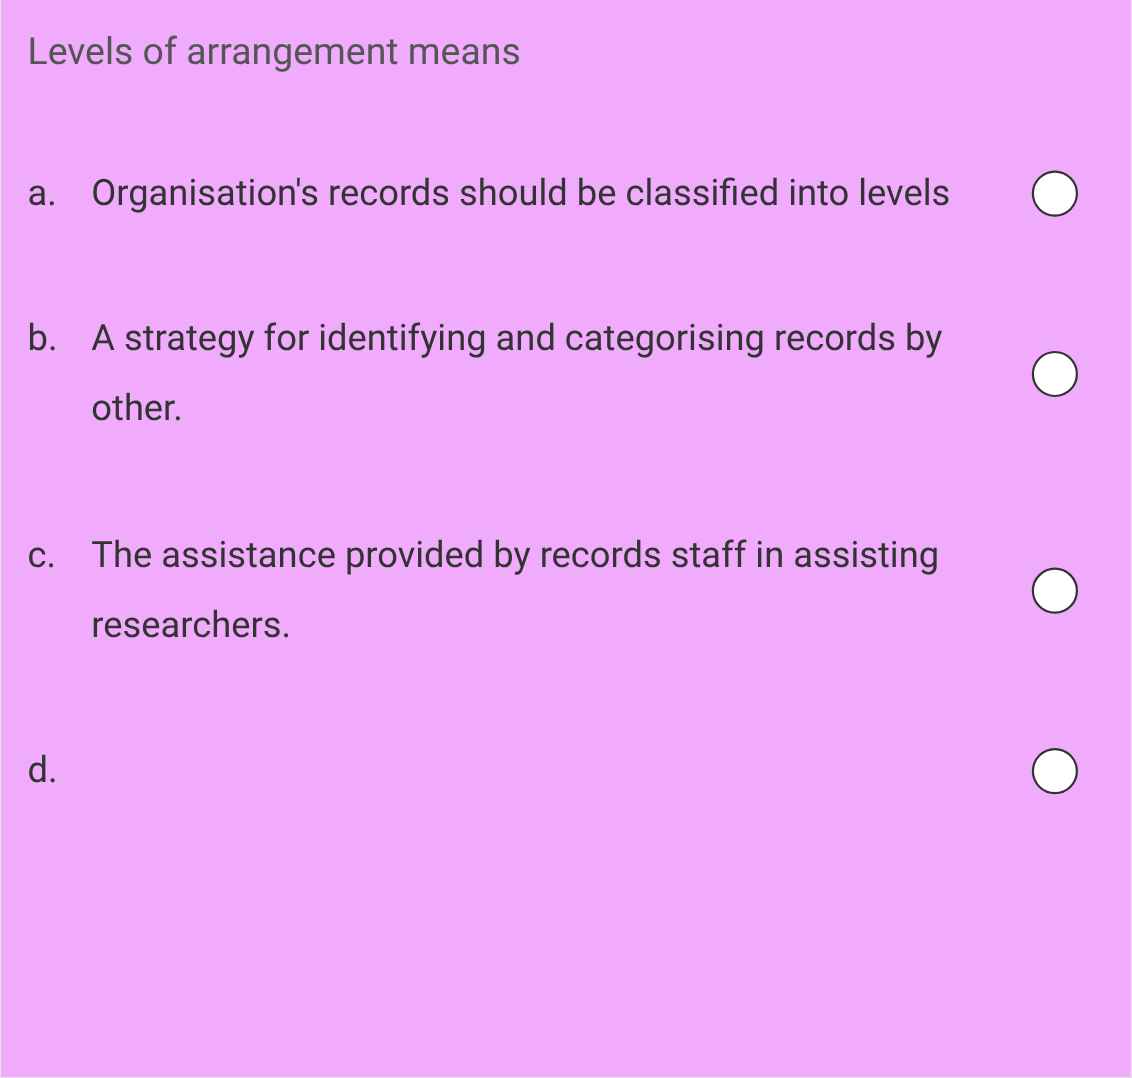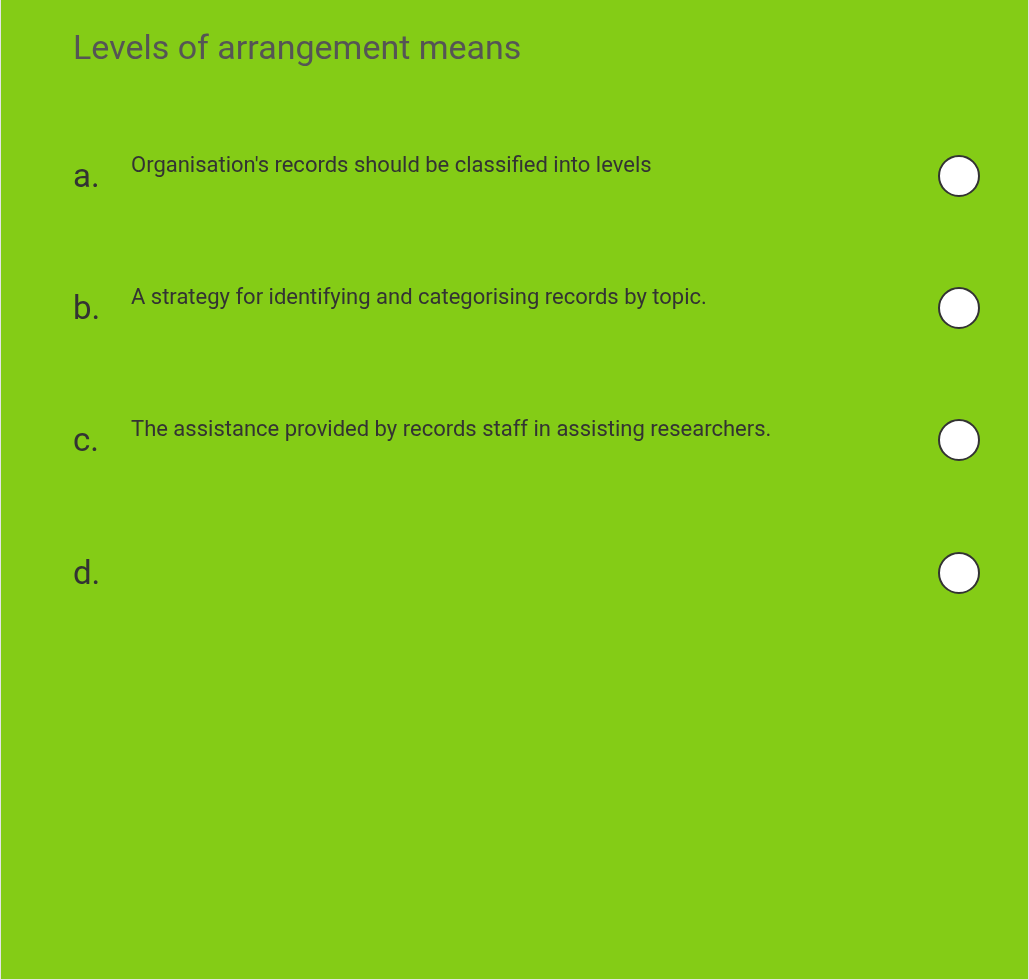--- a/index.html
+++ b/index.html
@@ -8,25 +8,25 @@
       padding: 0;
     }
     body {
       font-family: -apple-system, BlinkMacSystemFont, "Segoe UI", Roboto, Helvetica, Arial, sans-serif;
       background: #ffffff;
       width: 1029px;
       height: 980px;
       overflow: hidden;
     }
     .quiz-card {
-      background: #84cc16;
+      background: #f0abfc;
       border-left: 1px solid #e5e5e5;
       border-right: 1px solid #e5e5e5;
       border-bottom: 1px solid #e5e5e5;
-      padding: 24px 48px 40px 72px;
+      padding: 24px 48px 40px 24px;
       height: 100%;
     }
     .question-text {
       font-size: 34px;
       font-weight: 400;
       color: #555555;
       margin-bottom: 72px;
       line-height: 1.4;
     }
     .options-list {
@@ -47,21 +47,21 @@
       flex: 1;
       padding-right: 40px;
     }
     .option-letter {
       font-size: 33px;
       color: #333333;
       min-width: 58px;
       line-height: 1.95;
     }
     .option-text {
-      font-size: 22px;
+      font-size: 33px;
       color: #333333;
       line-height: 1.95;
       flex: 1;
     }
     .radio-circle {
       width: 42px;
       height: 42px;
       border: 2.5px solid #333333;
       border-radius: 50%;
       flex-shrink: 0;
@@ -78,21 +78,21 @@
     <li class="option-item">
       <div class="option-content">
         <span class="option-letter">a.</span>
         <span class="option-text">Organisation's records should be classified into levels</span>
       </div>
       <div class="radio-circle"></div>
     </li>
     <li class="option-item">
       <div class="option-content">
         <span class="option-letter">b.</span>
-        <span class="option-text">A strategy for identifying and categorising records by topic.</span>
+        <span class="option-text">A strategy for identifying and categorising records by other.</span>
       </div>
       <div class="radio-circle"></div>
     </li>
     <li class="option-item">
       <div class="option-content">
         <span class="option-letter">c.</span>
         <span class="option-text">The assistance provided by records staff in assisting researchers.</span>
       </div>
       <div class="radio-circle"></div>
     </li>

